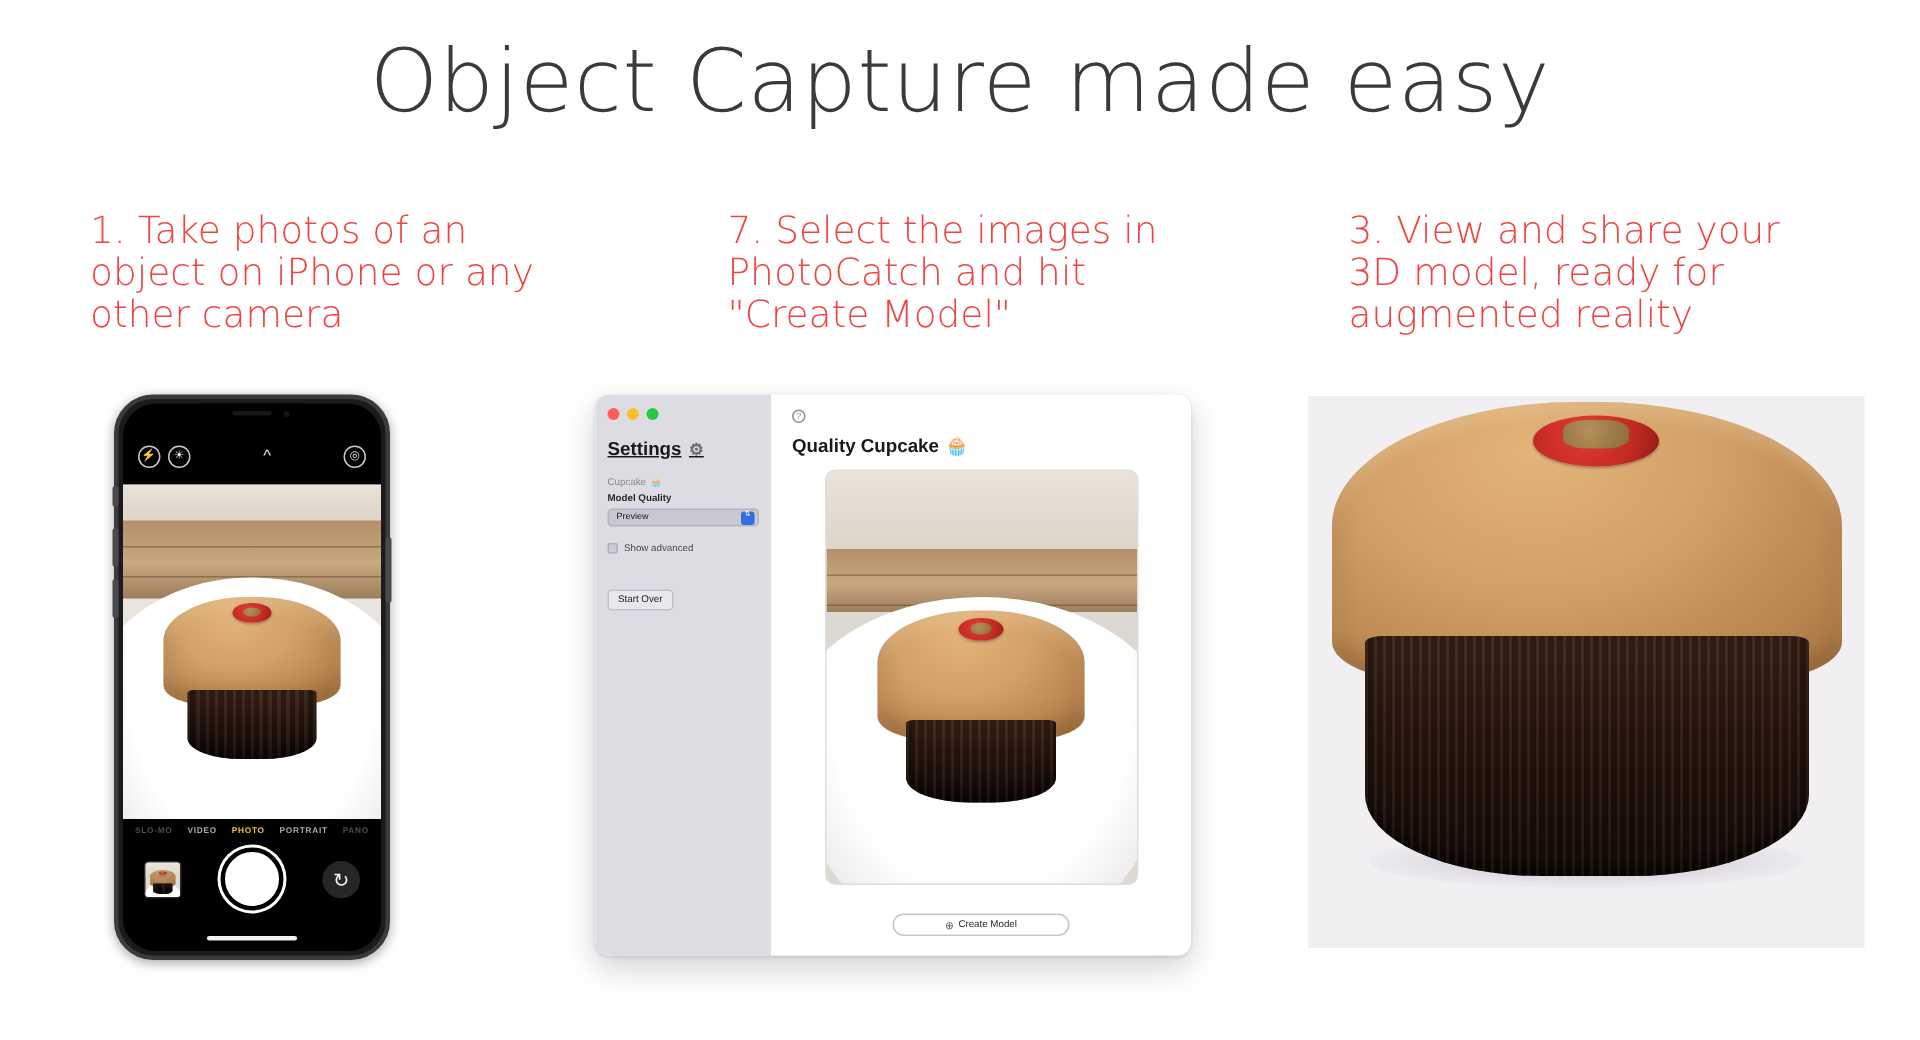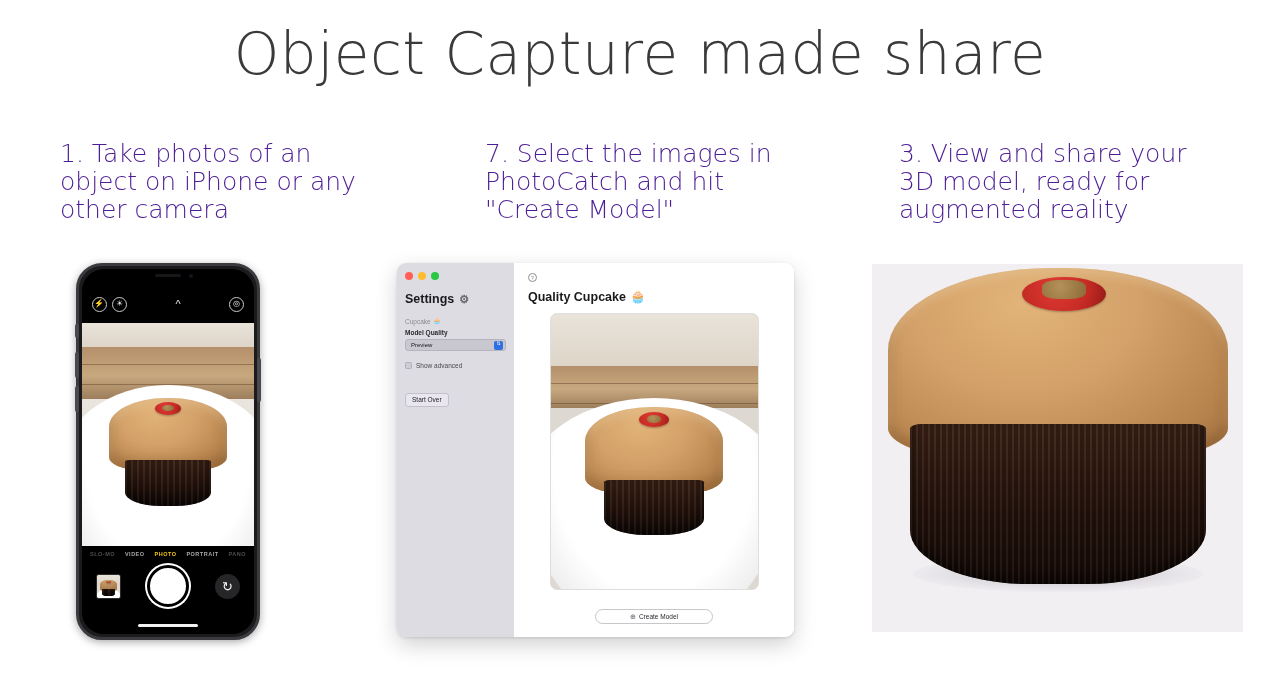--- a/index.html
+++ b/index.html
@@ -32,21 +32,21 @@
     color: #3a3a3a;
     font-family: "DejaVu Sans", sans-serif;
   }
 
   
   .step-caption {
     position: absolute;
     font-size: 25px;
     font-weight: 300;
     line-height: 28px;
-    color: #4c1d95;
+    color: #ef4444;
     font-family: "DejaVu Sans", sans-serif;
     white-space: pre-line;
   }
   #cap1 { left: 60px;  top: 140px; width: 300px; }
   #cap2 { left: 485px; top: 140px; width: 290px; }
   #cap3 { left: 899px; top: 140px; width: 290px; }
 
   
   .iphone {
     position: absolute;
@@ -326,20 +326,21 @@
   .tl-green  { background: #28c840; }
 
   .settings-head {
     display: flex;
     align-items: center;
     gap: 5px;
     font-size: 12.5px;
     font-weight: 700;
     color: #19191c;
     margin-bottom: 11px;
+    text-decoration: underline;
   }
   .gear-glyph { font-size: 11px; color: #6a6a70; }
 
   .sb-object {
     font-size: 6.5px;
     color: #8a8a90;
     margin-bottom: 4px;
     display: flex;
     align-items: center;
     gap: 3px;
@@ -488,21 +489,21 @@
     border-radius: 48% 48% 22% 22% / 44% 44% 15% 15%; }
   #cc-model .cc-candy    { width: 84px; height: 34px; left: 52%; transform: translateX(-50%); top: 3px;
     border-radius: 50%; }
   #cc-model .cc-candy::after { left: 24%; top: 10%; width: 52%; height: 56%; border-radius: 35%; }
 </style>
 </head>
 <body>
 
 <div class="page">
 
-  <div class="title">Object Capture made share</div>
+  <div class="title">Object Capture made easy</div>
 
   <div class="step-caption" id="cap1">1. Take photos of an object on iPhone or any other camera</div>
   <div class="step-caption" id="cap2">7. Select the images in PhotoCatch and hit "Create Model"</div>
   <div class="step-caption" id="cap3">3. View and share your 3D model, ready for augmented reality</div>
 
   <div class="iphone">
     <div class="btn-side btn-mute"></div>
     <div class="btn-side btn-volup"></div>
     <div class="btn-side btn-voldn"></div>
     <div class="btn-side btn-power"></div>

